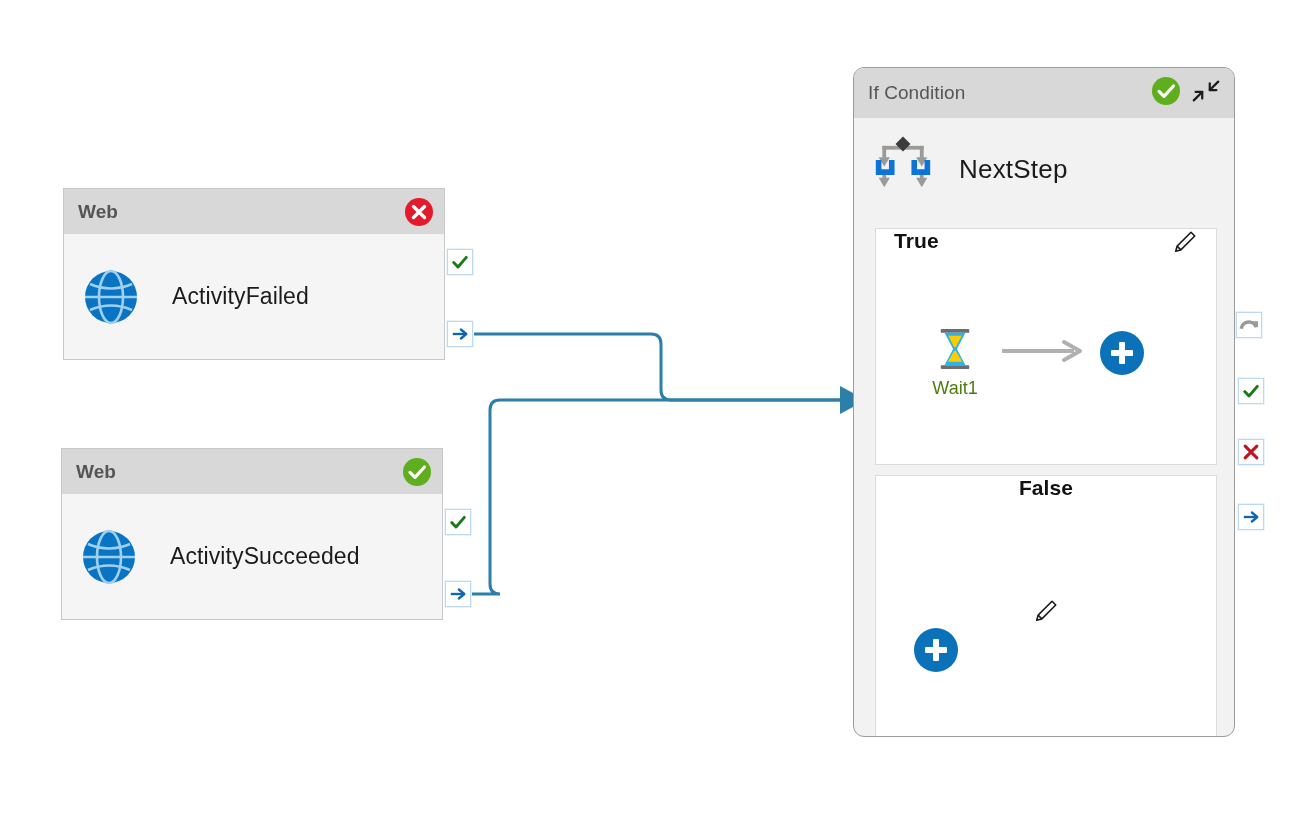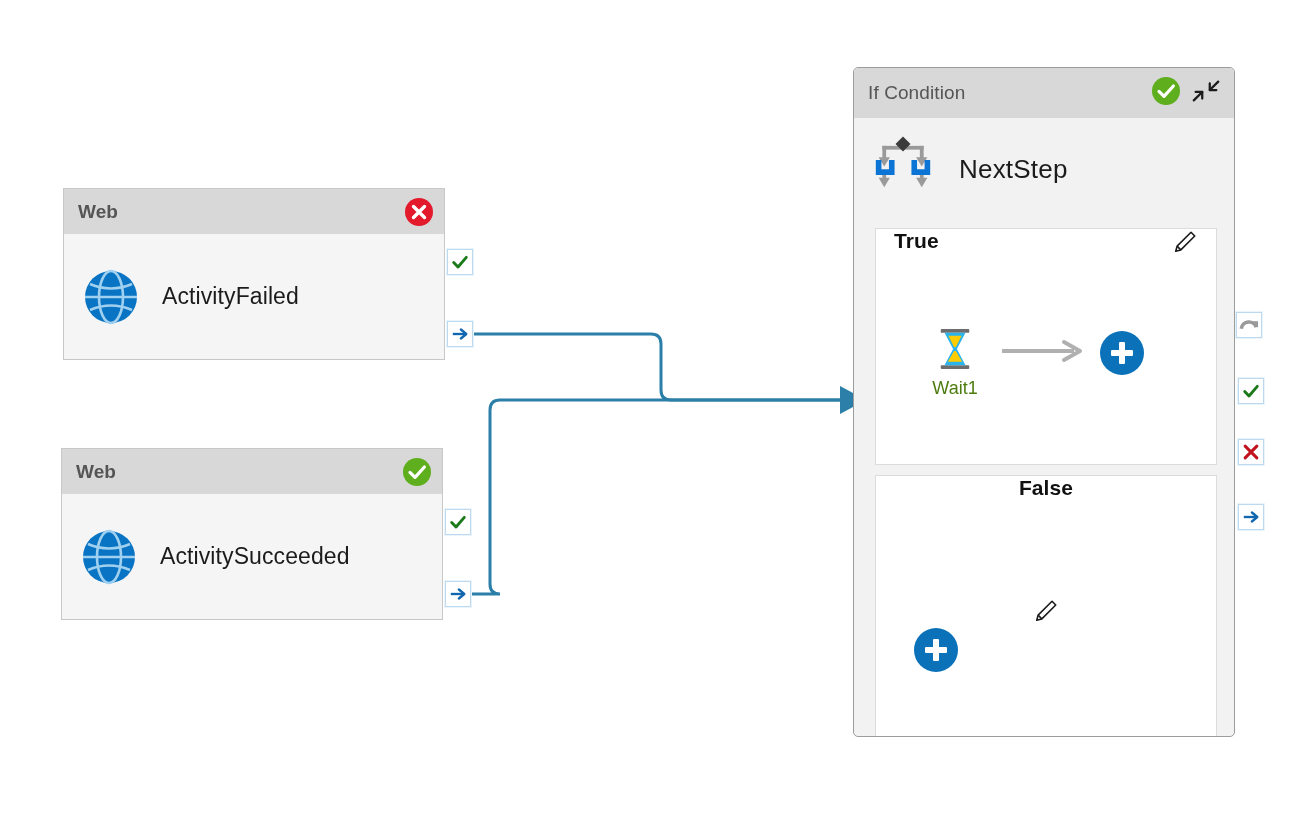--- a/index.html
+++ b/index.html
@@ -60,21 +60,21 @@
   .act-body {
     height: calc(100% - 45px);
     display: flex;
     align-items: center;
     padding-left: 18px;
     box-sizing: border-box;
   }
   .act-name {
     font-size: 23px;
     color: #1b1b1b;
-    margin-left: 22px;
+    margin-left: 32px;
     letter-spacing: .1px;
   }
 
   
   .badge { width: 30px; height: 30px; flex: 0 0 30px; }
 
   
   .globe { width: 58px; height: 58px; flex: 0 0 58px; }
 
   
@@ -94,21 +94,21 @@
 
   
   .cond-panel {
     position: absolute;
     left: 853px;
     top: 67px;
     width: 382px;
     height: 670px;
     background: #f2f2f2;
     border: 1px solid #9c9c9c;
-    border-radius: 5px;
+    border-radius: 11px;
     box-sizing: border-box;
     overflow: hidden;
   }
   .cond-head {
     height: 50px;
     background: #d8d8d8;
     display: flex;
     align-items: center;
     padding: 0 12px 0 14px;
     box-sizing: border-box;

